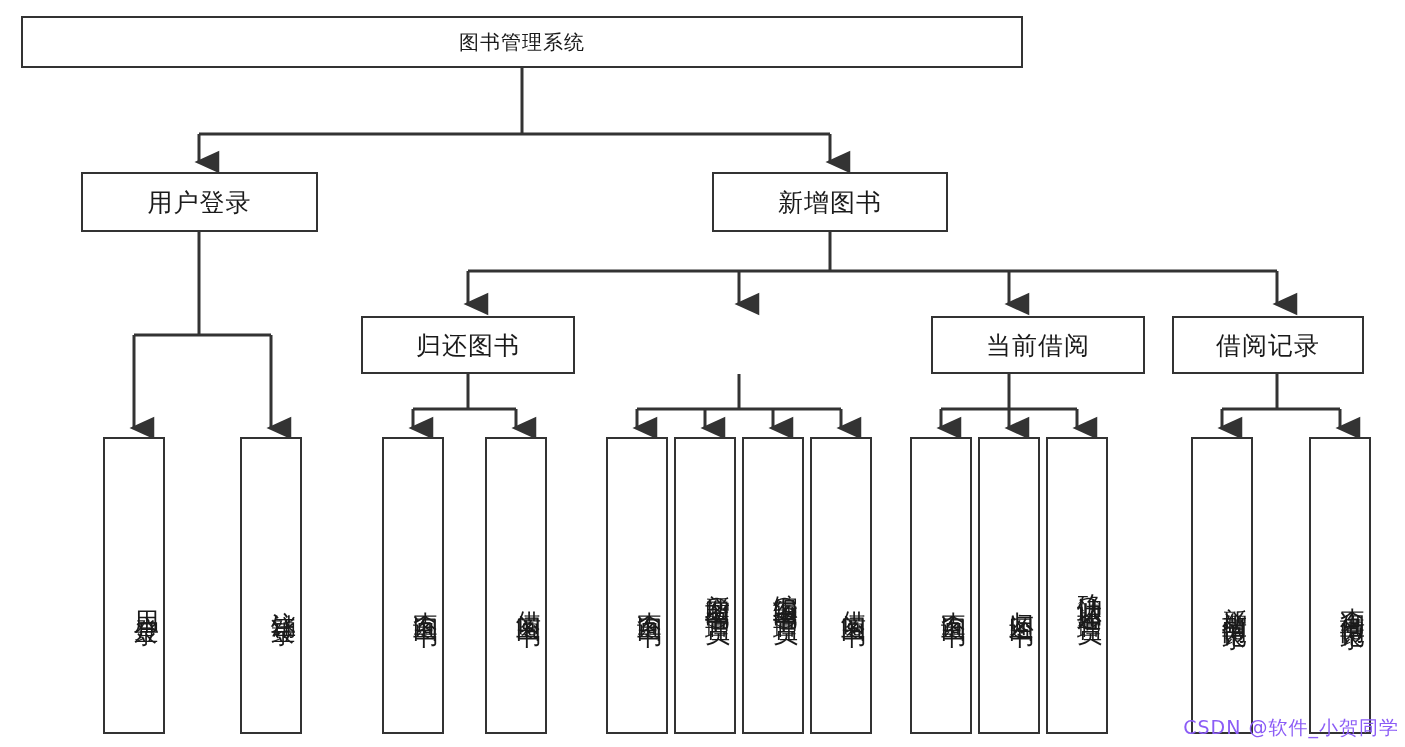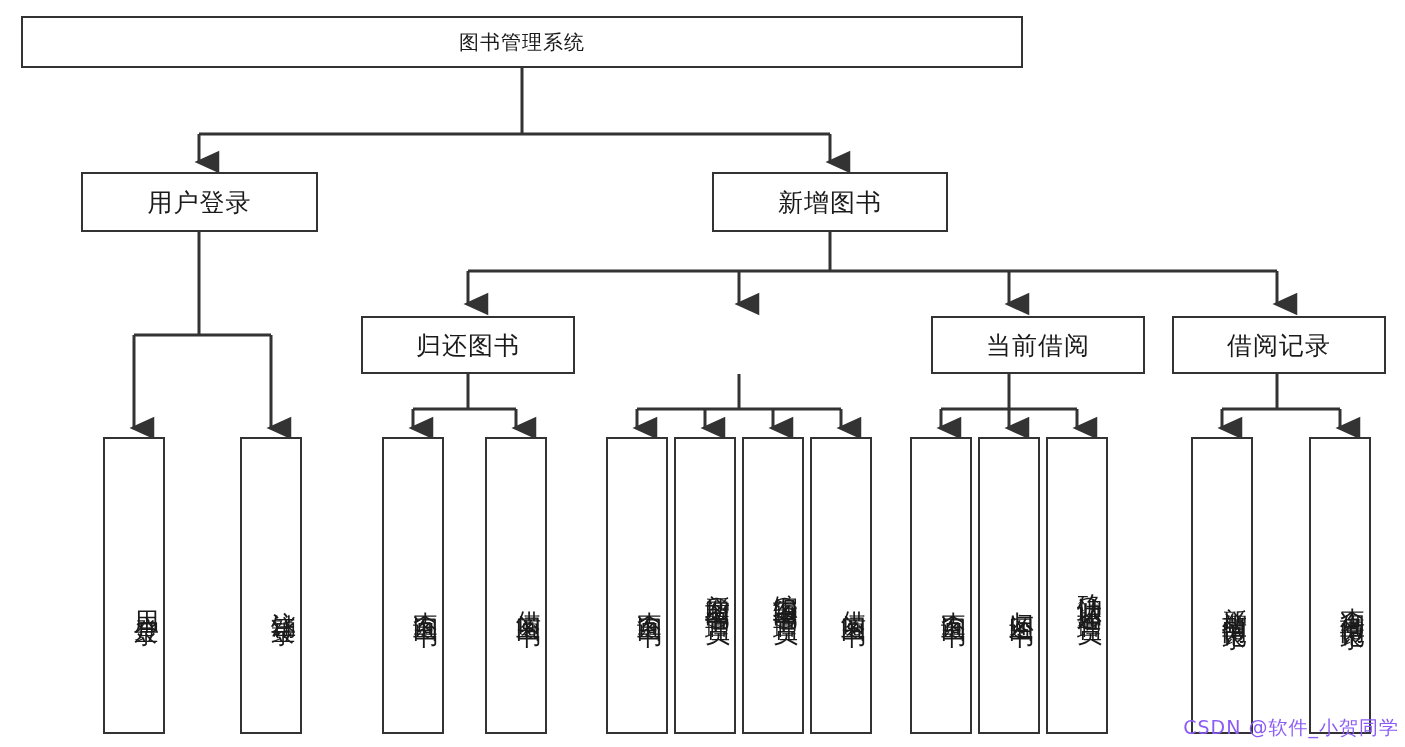--- a/index.html
+++ b/index.html
@@ -123,21 +123,21 @@
   <div class="node horiz" style="left:712px;top:172px;width:236px;height:60px;">
     <span>新增图书</span>
   </div>
 
   <div class="node horiz" style="left:361px;top:316px;width:214px;height:58px;">
     <span>归还图书</span>
   </div>
   <div class="node horiz" style="left:903px;top:316px;width:214px;height:58px;margin-left:28px;">
     <span>当前借阅</span>
   </div>
-  <div class="node horiz" style="left:1172px;top:316px;width:214px;height:58px;">
+  <div class="node horiz" style="left:1172px;top:316px;width:192px;height:58px;">
     <span>借阅记录</span>
   </div>
 
   <div class="node vert" style="left:103px;top:437px;width:62px;height:297px;">
     <span class="vtext">用户登录</span>
   </div>
   <div class="node vert" style="left:240px;top:437px;width:62px;height:297px;">
     <span class="vtext">注销登录</span>
   </div>
 

